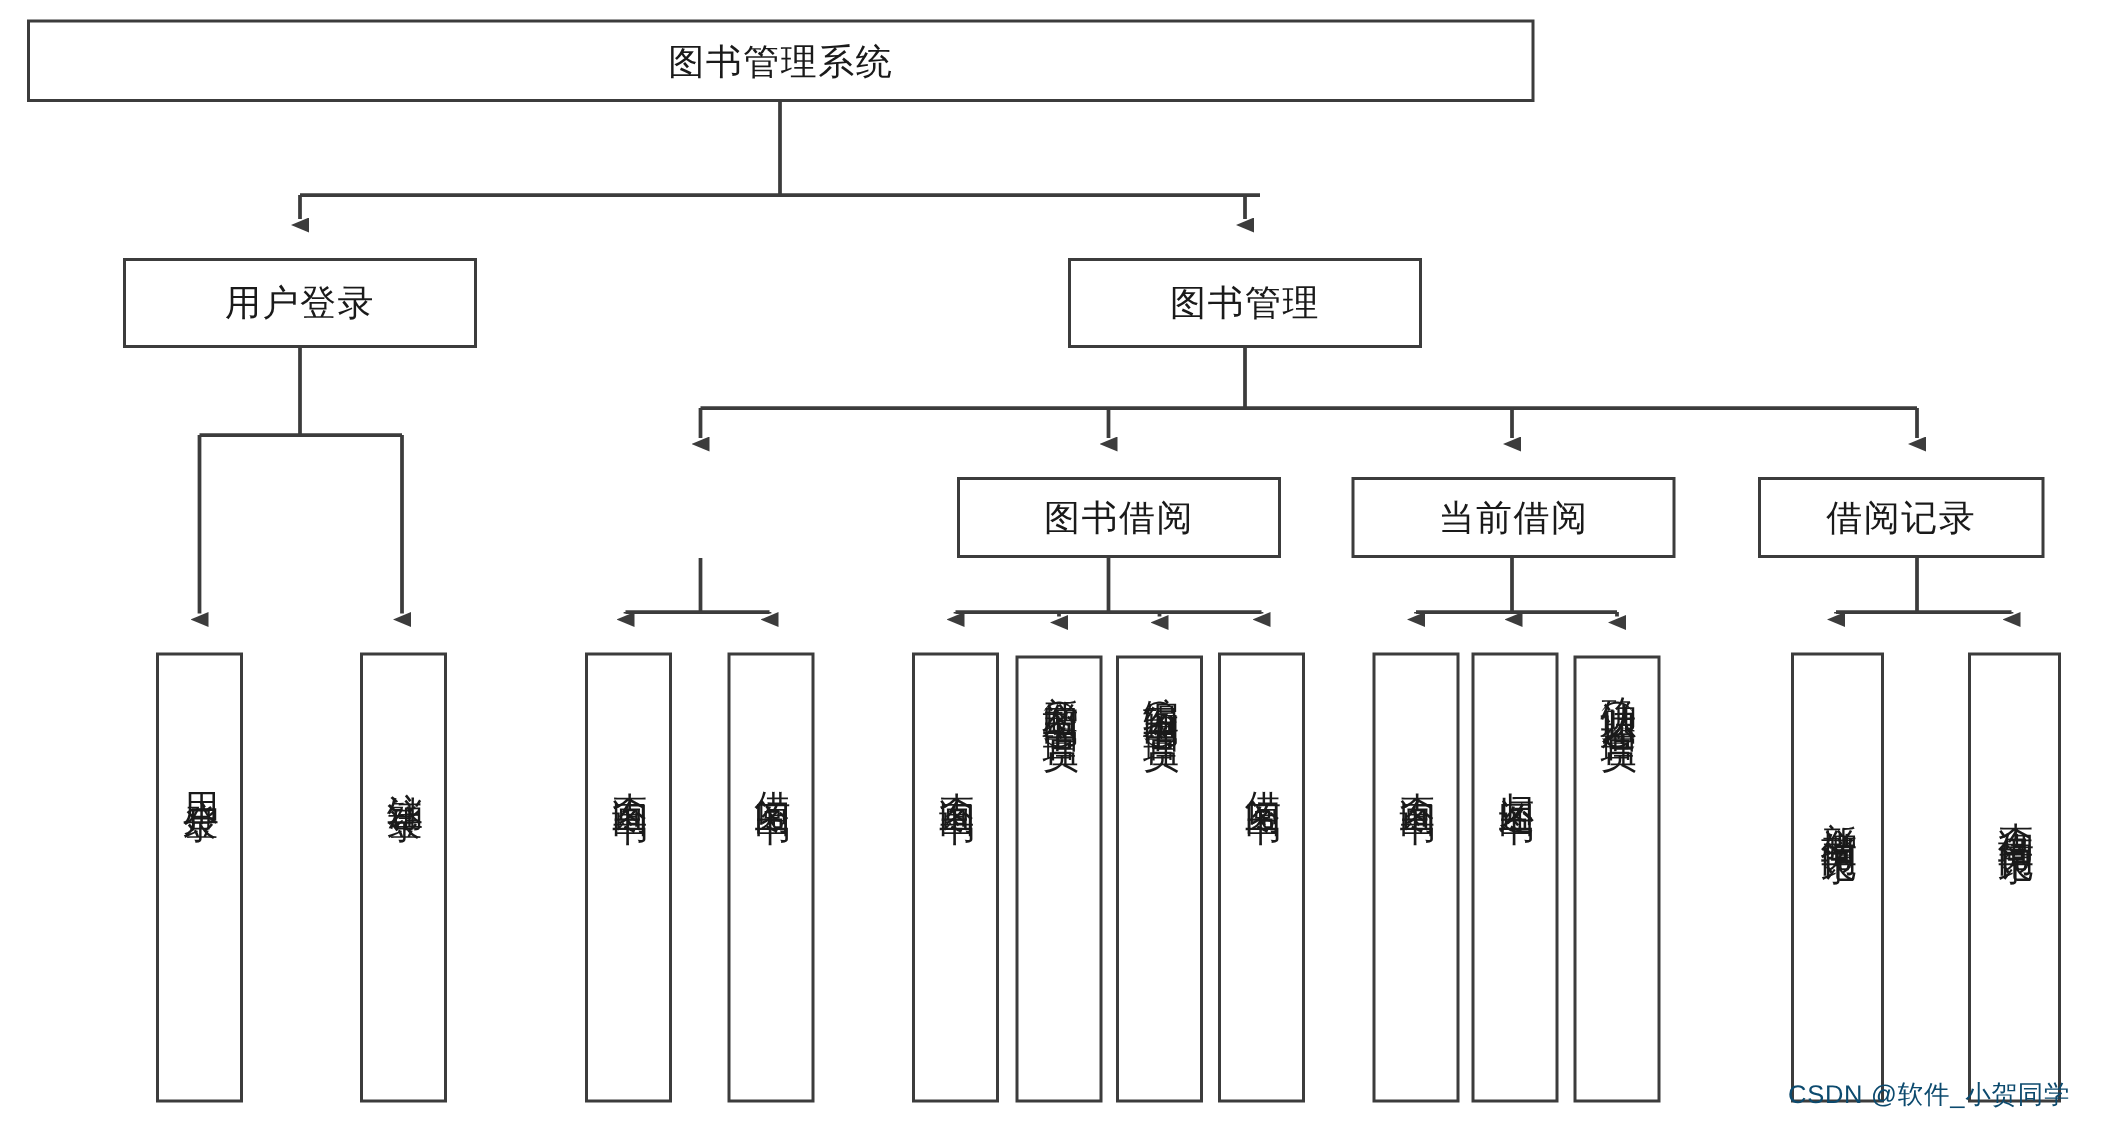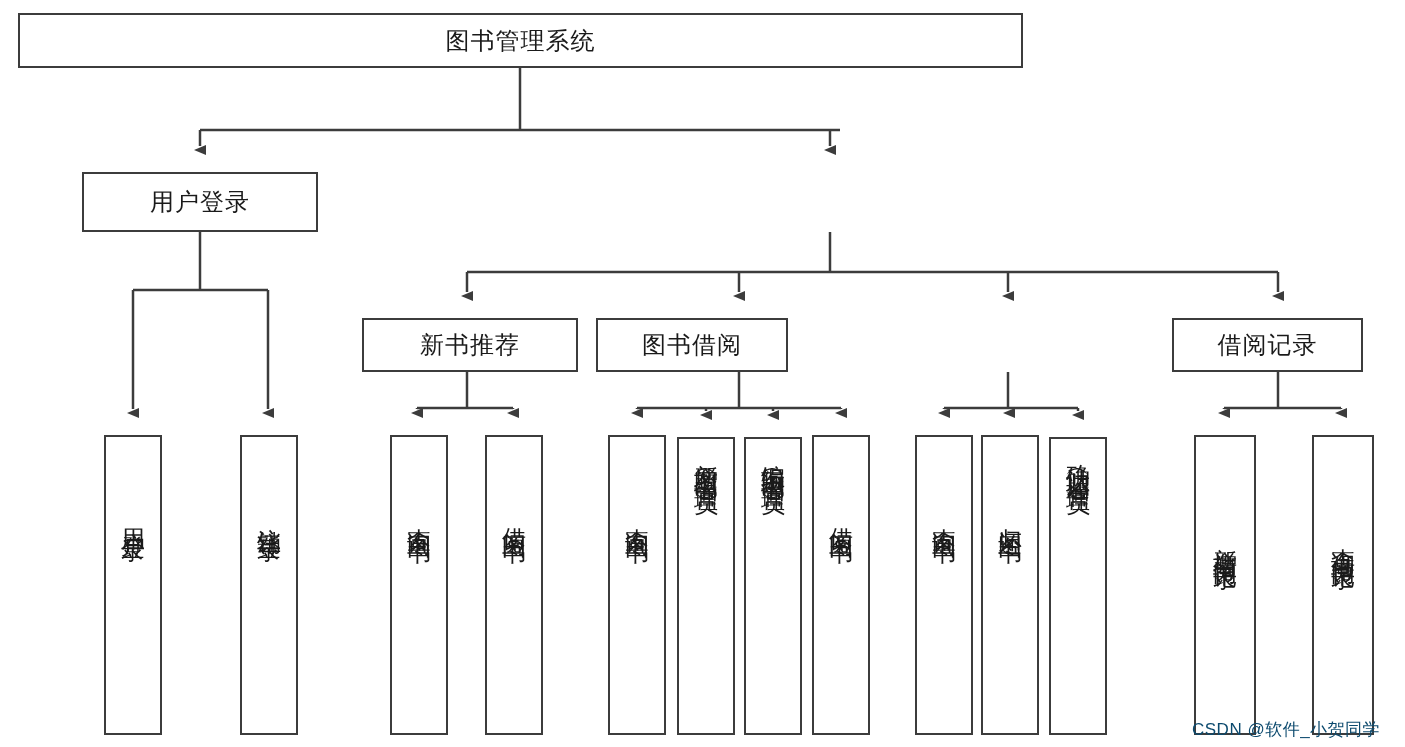--- a/index.html
+++ b/index.html
@@ -122,29 +122,32 @@
   </svg>
 
   <div class="node horiz" style="left:18px; top:13px; width:1005px; height:55px;">
     <span>图书管理系统</span>
   </div>
 
   <div class="node horiz" style="left:82px; top:172px; width:236px; height:60px;">
     <span>用户登录</span>
   </div>
 
-
-  <div class="node horiz" style="left:362px; top:318px; width:216px; height:54px;">
-    <span>新书推荐</span>
-  </div>
-
-  <div class="node horiz" style="left:596px; top:318px; width:192px; height:54px;">
+  <div class="node horiz" style="left:712px; top:172px; width:236px; height:60px;">
+    <span>图书管理</span>
+  </div>
+
+
+  <div class="node horiz" style="left:638px; top:318px; width:216px; height:54px;">
     <span>图书借阅</span>
   </div>
 
+  <div class="node horiz" style="left:901px; top:318px; width:216px; height:54px;">
+    <span>当前借阅</span>
+  </div>
 
   <div class="node horiz" style="left:1172px; top:318px; width:191px; height:54px;">
     <span>借阅记录</span>
   </div>
 
   <div class="node vert lower" style="left:104px; top:435px; width:58px; height:300px;">
     <span class="vlabel">用户登录</span>
   </div>
 
   <div class="node vert lower" style="left:240px; top:435px; width:58px; height:300px;">

